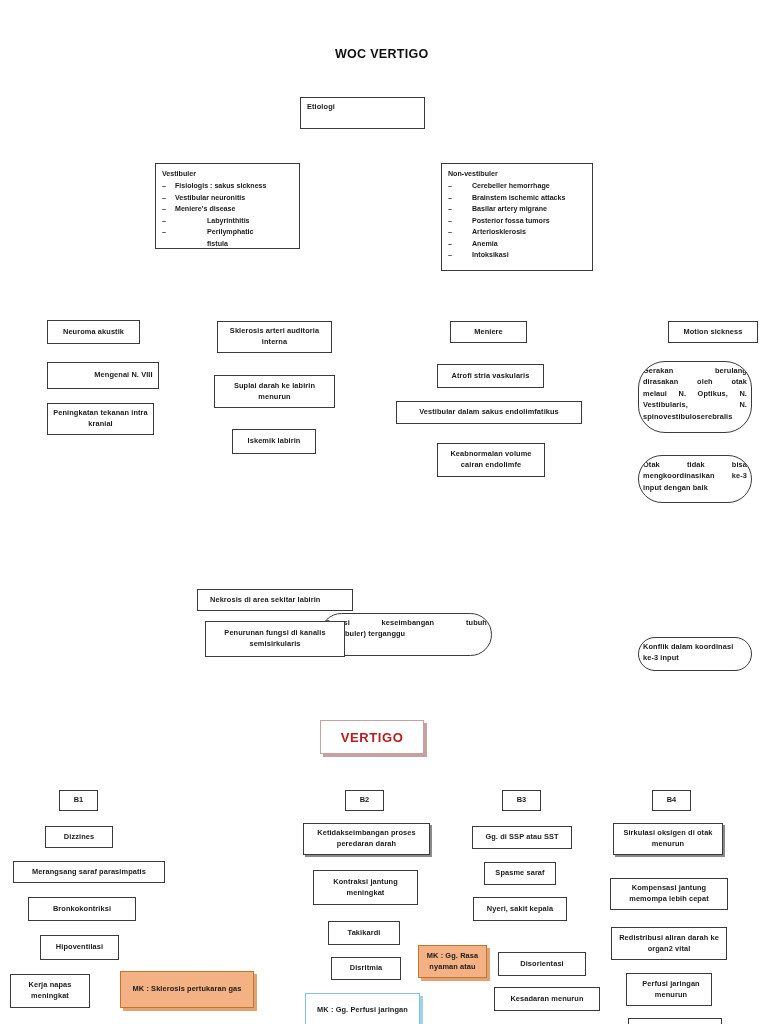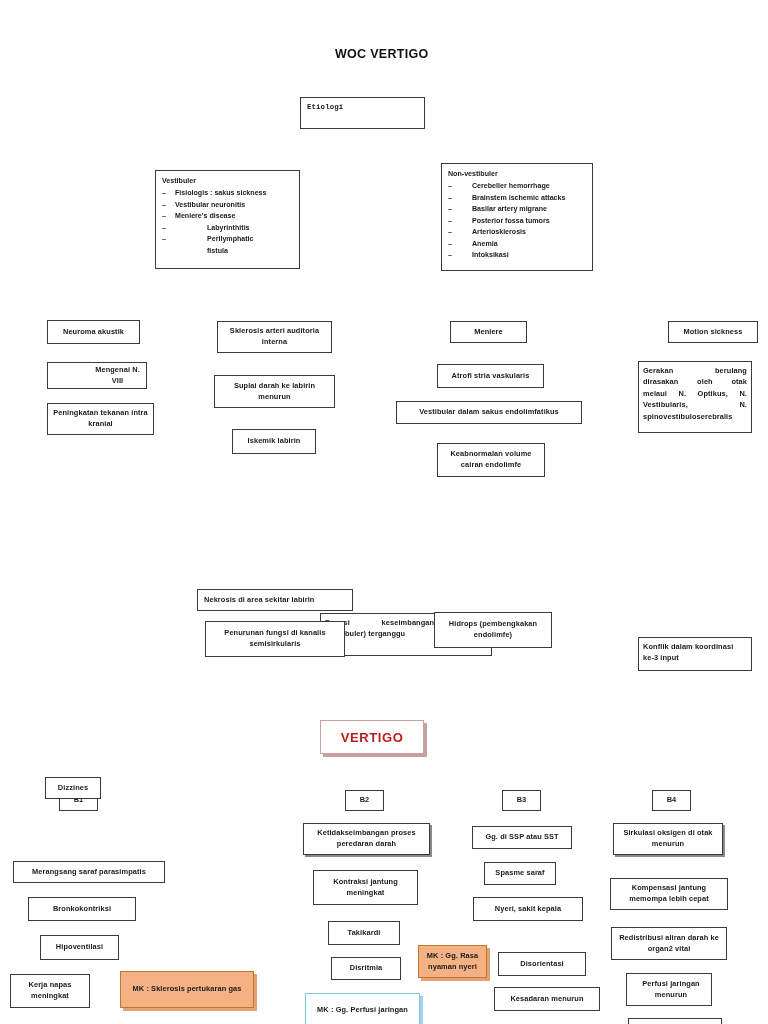--- a/index.html
+++ b/index.html
@@ -71,20 +71,21 @@
 
   .justify {
     text-align: justify;
     text-align-last: justify;
     align-items: flex-start;
     justify-content: flex-start;
     display: block;
     padding: 3px 4px;
     font-size: 7.4px;
     line-height: 1.55;
+    border-radius: 27px;
   }
   .justify .lastline { text-align-last: left; }
 
   .vertigo {
     position: absolute;
     box-sizing: border-box;
     border: 1.6px solid #c9a0a0;
     background: #ffffff;
     font-size: 13px;
     font-weight: bold;
@@ -108,25 +109,25 @@
   }
   .shadowed { box-shadow: 2px 2px 0 0 #8a8a8a; }
 </style>
 </head>
 <body>
 
 <div id="canvas">
 
   <div class="title" style="left:335px; top:47px;">WOC VERTIGO</div>
 
-  <div class="node left-text" style="left:300px; top:97px; width:125px; height:32px; padding:4px 6px;font-family:Liberation Mono, monospace;">
+  <div class="node left-text" style="left:300px; top:97px; width:125px; height:32px; padding:4px 6px;">
     <span>Etiologi</span>
   </div>
 
-  <div class="listbox indent" style="left:155px; top:170px; width:145px; height:99px;">
+  <div class="listbox indent" style="left:155px; top:163px; width:145px; height:86px;">
     <span class="hdr">Vestibuler</span>
     <ul>
       <li>
           <span class="dash">–</span>
           <span class="txt">Fisiologis : sakus sickness</span>
         </li>
       <li>
           <span class="dash">–</span>
           <span class="txt">Vestibular neuronitis</span>
         </li>
@@ -177,21 +178,21 @@
           <span class="txt">Anemia</span>
         </li>
       <li>
           <span class="dash" style="width:20px;flex:0 0 20px;">–</span>
           <span class="txt">Intoksikasi</span>
         </li>
     </ul>
   </div>
 
   <div class="node" style="left:47px; top:320px; width:93px; height:24px;">Neuroma akustik</div>
-  <div class="node" style="left:47px; top:362px; width:100px; height:27px;padding-left:44px;">Mengenai N. VIII</div>
+  <div class="node" style="left:47px; top:362px; width:112px; height:27px;padding-left:44px;">Mengenai N. VIII</div>
   <div class="node" style="left:47px; top:403px; width:107px; height:32px;">Peningkatan tekanan intra kranial</div>
 
   <div class="node" style="left:217px; top:321px; width:115px; height:32px;">Sklerosis arteri auditoria interna</div>
   <div class="node" style="left:214px; top:375px; width:121px; height:33px;">Suplai darah ke labirin menurun</div>
   <div class="node" style="left:232px; top:429px; width:84px; height:25px;">Iskemik labirin</div>
 
   <div class="node" style="left:450px; top:321px; width:77px; height:22px;">Meniere</div>
   <div class="node" style="left:437px; top:364px; width:107px; height:24px;">Atrofi stria vaskularis</div>
   <div class="node" style="left:396px; top:401px; width:186px; height:23px;">Vestibular dalam sakus endolimfatikus</div>
   <div class="node" style="left:437px; top:443px; width:108px; height:34px;">Keabnormalan volume cairan endolimfe</div>
@@ -199,60 +200,64 @@
   <div class="node" style="left:668px; top:321px; width:90px; height:22px;">Motion sickness</div>
 
   <div class="node justify" style="left:638px; top:361px; width:114px; height:72px;">
     <div>Gerakan berulang</div>
     <div>dirasakan oleh otak</div>
     <div>melaui N. Optikus, N.</div>
     <div>Vestibularis, N.</div>
     <div class="lastline">spinovestibuloserebralis</div>
   </div>
 
+  <div class="node justify" style="left:638px; top:455px; width:114px; height:48px;">
+    <div>Otak tidak bisa</div>
+    <div>mengkoordinasikan ke-3</div>
+    <div class="lastline">input dengan baik</div>
+  </div>
 
   <div class="node justify" style="left:638px; top:637px; width:114px; height:34px;">
     <div class="lastline">Konflik dalam koordinasi</div>
     <div class="lastline">ke-3 input</div>
   </div>
 
-  <div class="node left-text" style="left:197px; top:589px; width:156px; height:22px; align-items:center; padding-left:6px;">Nekrosis di area sekitar labirin</div>
+  <div class="node left-text" style="left:197px; top:589px; width:156px; height:22px; align-items:center; padding-left:12px;">Nekrosis di area sekitar labirin</div>
 
   <div class="node justify" style="left:320px; top:613px; width:172px; height:43px; z-index:1;">
     <div>Fungsi keseimbangan tubuh</div>
     <div class="lastline">(vestibuler) terganggu</div>
   </div>
 
   <div class="node" style="left:205px; top:621px; width:140px; height:36px; z-index:4;">Penurunan fungsi di kanalis semisirkularis</div>
 
-  <div class="node" style="left:434px; top:612px; width:118px; height:36px; z-index:5;">Hidrops (pembengkakan endolimfe)</div>
 
 
   <div class="vertigo" style="left:320px; top:720px; width:104px; height:34px;">VERTIGO</div>
 
   <div class="node" style="left:59px; top:790px; width:39px; height:21px;">B1</div>
-  <div class="node" style="left:45px; top:777px; width:56px; height:22px;">Dizzines</div>
+  <div class="node" style="left:45px; top:826px; width:68px; height:22px;">Dizzines</div>
   <div class="node" style="left:13px; top:861px; width:152px; height:22px;text-align:right;">Merangsang saraf parasimpatis</div>
   <div class="node" style="left:28px; top:897px; width:108px; height:24px;">Bronkokontriksi</div>
   <div class="node" style="left:40px; top:935px; width:79px; height:25px;">Hipoventilasi</div>
   <div class="node" style="left:10px; top:974px; width:80px; height:34px;">Kerja napas meningkat</div>
   <div class="node mk-orange" style="left:120px; top:971px; width:134px; height:37px;">MK : Sklerosis pertukaran gas</div>
 
   <div class="node" style="left:345px; top:790px; width:39px; height:21px;">B2</div>
   <div class="node shadowed" style="left:303px; top:823px; width:127px; height:32px;">Ketidakseimbangan proses peredaran darah</div>
   <div class="node" style="left:313px; top:870px; width:105px; height:35px;">Kontraksi jantung meningkat</div>
   <div class="node" style="left:328px; top:921px; width:72px; height:24px;">Takikardi</div>
   <div class="node" style="left:331px; top:957px; width:70px; height:23px;">Disritmia</div>
   <div class="node mk-blue" style="left:305px; top:993px; width:115px; height:34px;">MK : Gg. Perfusi jaringan</div>
 
   <div class="node" style="left:502px; top:790px; width:39px; height:21px;">B3</div>
   <div class="node" style="left:472px; top:826px; width:100px; height:23px;">Gg. di SSP atau SST</div>
   <div class="node" style="left:484px; top:862px; width:72px; height:23px;">Spasme saraf</div>
-  <div class="node" style="left:473px; top:897px; width:110px; height:24px;">Nyeri, sakit kepala</div>
-  <div class="node mk-orange" style="left:418px; top:945px; width:69px; height:33px;">MK : Gg. Rasa nyaman nyeri</div>
+  <div class="node" style="left:473px; top:897px; width:94px; height:24px;">Nyeri, sakit kepala</div>
+  <div class="node mk-orange" style="left:418px; top:945px; width:69px; height:33px;">MK : Gg. Rasa nyaman atau</div>
   <div class="node" style="left:498px; top:952px; width:88px; height:24px;">Disorientasi</div>
   <div class="node" style="left:494px; top:987px; width:106px; height:24px;">Kesadaran menurun</div>
 
   <div class="node" style="left:652px; top:790px; width:39px; height:21px;">B4</div>
   <div class="node shadowed" style="left:613px; top:823px; width:110px; height:32px;">Sirkulasi oksigen di otak menurun</div>
   <div class="node" style="left:610px; top:878px; width:118px; height:32px;">Kompensasi jantung memompa lebih cepat</div>
   <div class="node" style="left:611px; top:927px; width:116px; height:33px;">Redistribusi aliran darah ke organ2 vital</div>
   <div class="node" style="left:626px; top:973px; width:86px; height:33px;padding-left:7px;">Perfusi jaringan menurun</div>
   <div class="node" style="left:628px; top:1018px; width:94px; height:30px;"></div>
 

